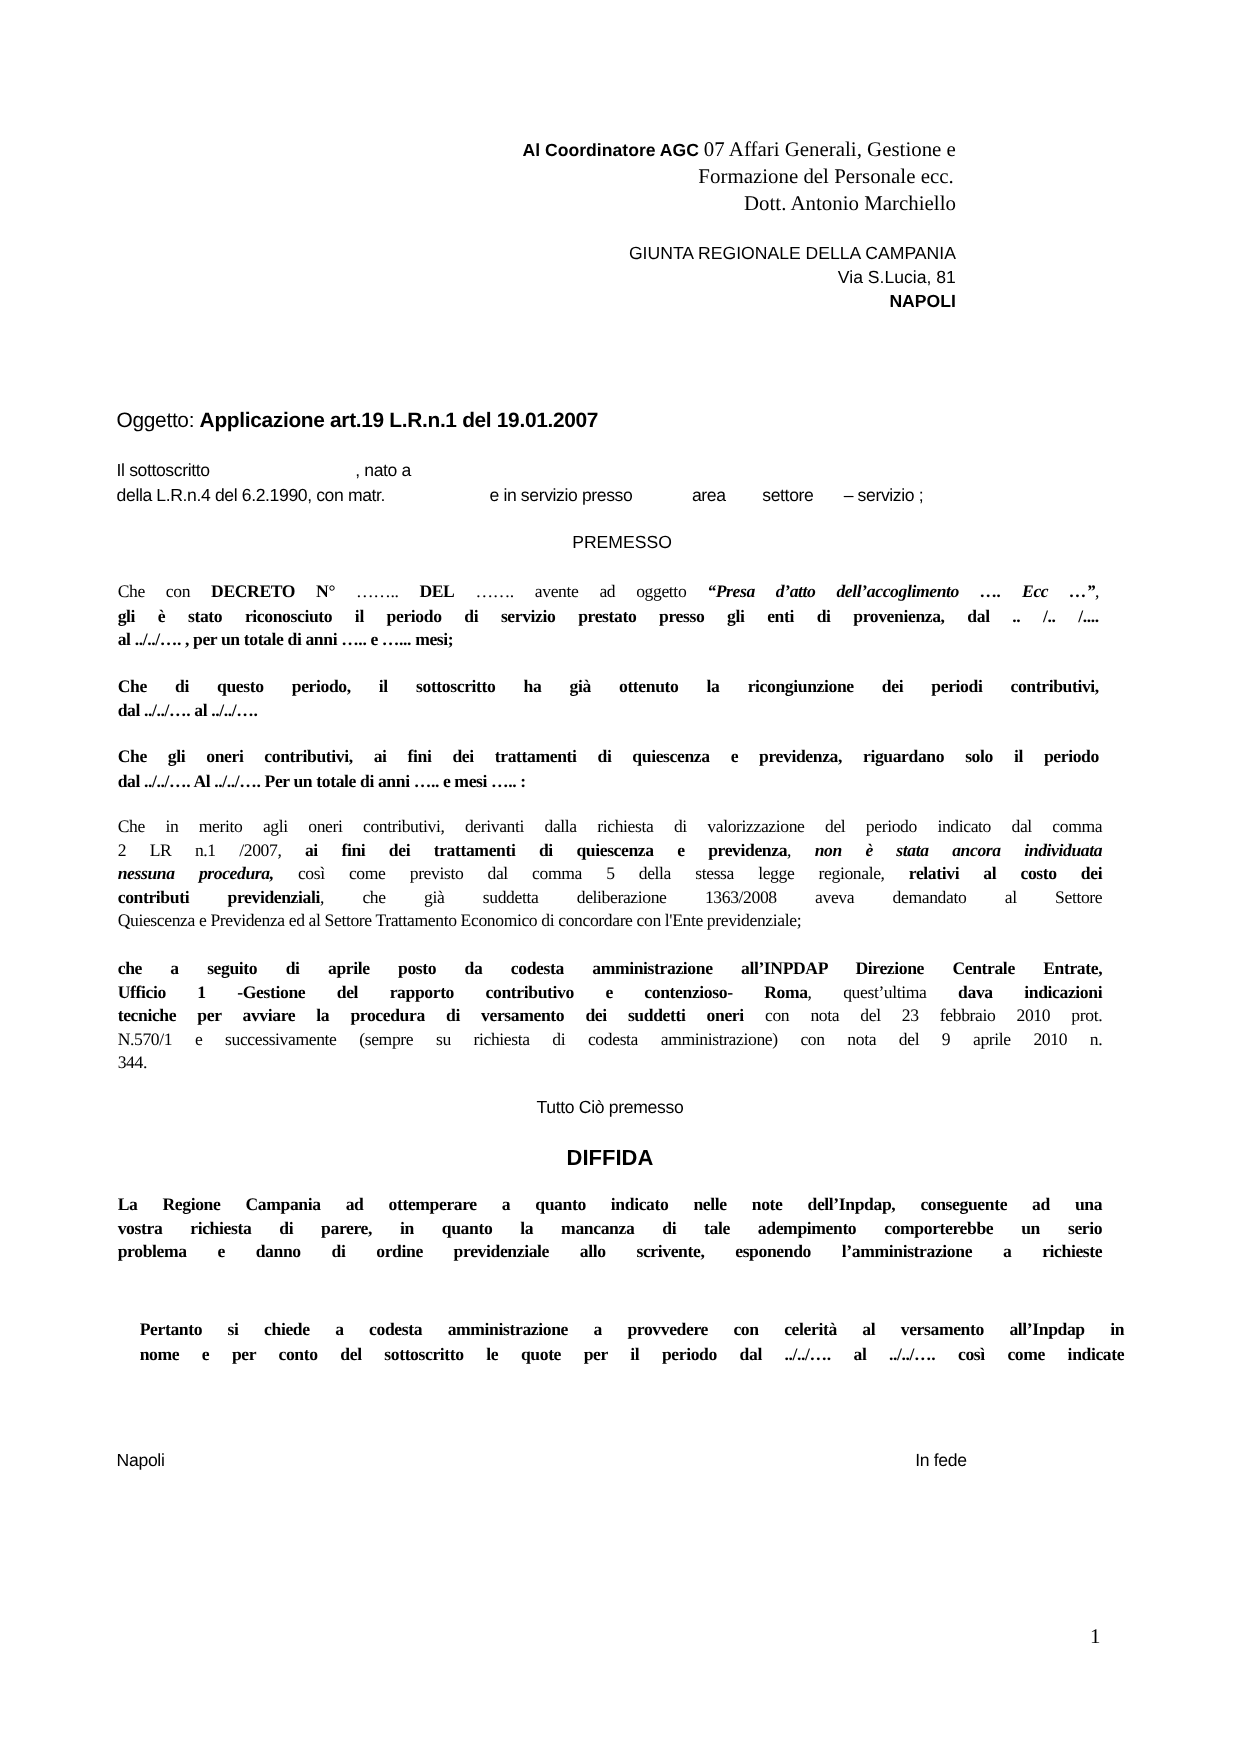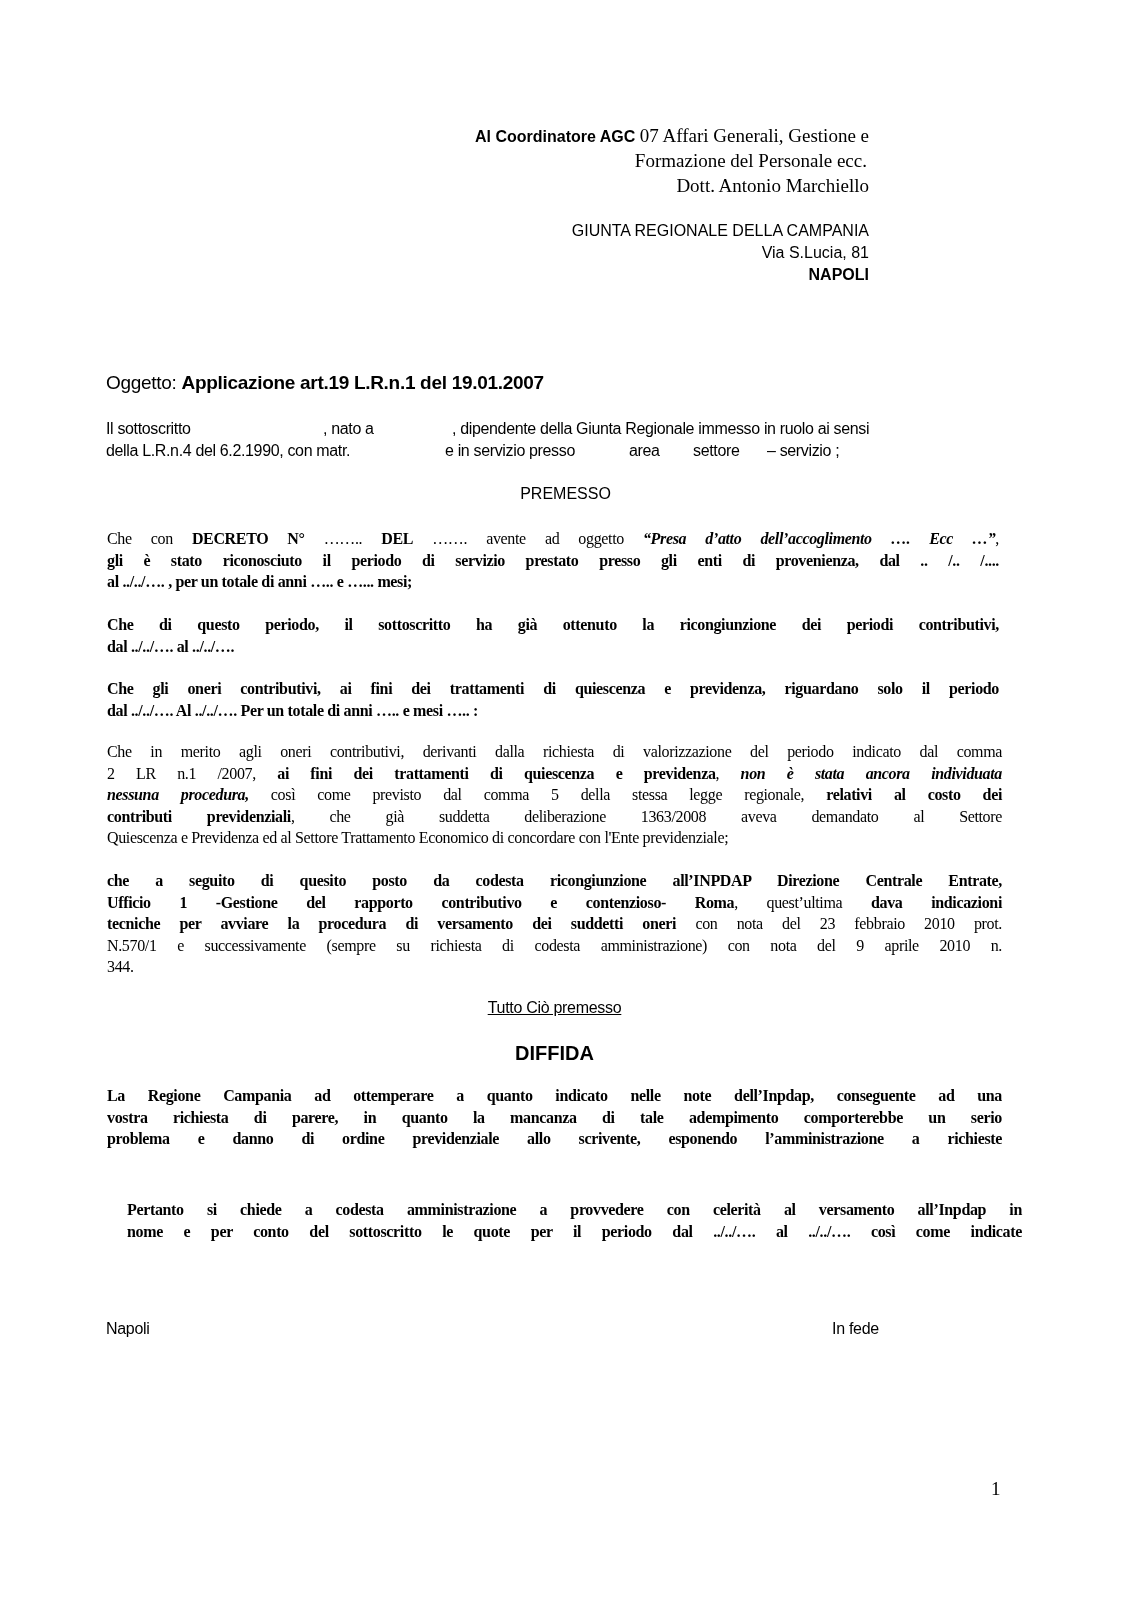--- a/index.html
+++ b/index.html
@@ -39,21 +39,20 @@
   <div class="addr-line addr-sans" style="top:263px;">NAPOLI</div>
 
   <div class="abs sans" style="left:106px; top:372px; font-size:19px; white-space:nowrap; letter-spacing:-0.3px;text-align:center;">
     <span>Oggetto:</span>
     <span class="b">Applicazione art.19 L.R.n.1 del 19.01.2007</span>
   </div>
 
   <div class="abs sans narrow" style="top:420px; left:0; width:1131px; height:22px; font-size:16px;">
     <span class="abs" style="left:106px; white-space:nowrap;">Il sottoscritto</span>
     <span class="abs" style="left:323px; white-space:nowrap;">, nato a</span>
-    <span class="abs" style="left:452px; white-space:nowrap;">, dipendente della Giunta Regionale  immesso in ruolo ai sensi</span>
   </div>
 
   <div class="abs sans narrow" style="top:442px; left:0; width:1131px; height:22px; font-size:16px;">
     <span class="abs" style="left:106px; white-space:nowrap;">della L.R.n.4 del 6.2.1990, con matr.</span>
     <span class="abs" style="left:445px; white-space:nowrap;">e in servizio presso</span>
     <span class="abs" style="left:629px; white-space:nowrap;">area</span>
     <span class="abs" style="left:693px; white-space:nowrap;">settore</span>
     <span class="abs" style="left:767px; white-space:nowrap;">– servizio  ;</span>
   </div>
 
@@ -77,28 +76,28 @@
 
   <div class="para narrow" style="top:741px; width:895px;">
     <span class="ln">Che in merito agli oneri contributivi, derivanti dalla richiesta di valorizzazione del periodo indicato dal comma</span>
     <span class="ln"><span>2 LR n.1 /2007, </span><span class="b">ai fini dei trattamenti di quiescenza e previdenza</span><span>, </span><span class="b i">non è stata ancora individuata</span></span>
     <span class="ln"><span class="b i">nessuna procedura,</span><span> così come previsto dal comma 5 della stessa legge regionale, </span><span class="b">relativi al costo dei</span></span>
     <span class="ln"><span class="b">contributi previdenziali</span><span>, che già suddetta deliberazione 1363/2008 aveva demandato al Settore</span></span>
     <span class="ln last">Quiescenza e Previdenza ed al Settore Trattamento Economico di concordare con l'Ente previdenziale;</span>
   </div>
 
   <div class="para narrow" style="top:870px; width:895px;">
-    <span class="ln b">che a seguito di quesito posto da codesta ricongiunzione all’INPDAP Direzione Centrale Entrate,</span>
+    <span class="ln b">che a seguito di aprile posto da codesta amministrazione all’INPDAP Direzione Centrale Entrate,</span>
     <span class="ln"><span class="b">Ufficio 1 -Gestione del rapporto contributivo e contenzioso- Roma</span><span>, quest’ultima </span><span class="b">dava indicazioni</span></span>
     <span class="ln"><span class="b">tecniche per avviare la procedura di versamento dei suddetti oneri</span><span> con nota del 23 febbraio 2010 prot.</span></span>
     <span class="ln">N.570/1 e successivamente (sempre su richiesta di codesta amministrazione) con nota del 9 aprile 2010 n.</span>
     <span class="ln last">344.</span>
   </div>
 
-  <div class="abs sans center" style="top:999px; left:0; width:1109px; font-size:16px; letter-spacing:-0.3px;text-decoration:underline;">Tutto Ciò premesso</div>
+  <div class="abs sans center" style="top:999px; left:0; width:1109px; font-size:16px; letter-spacing:-0.3px;">Tutto Ciò premesso</div>
 
   <div class="abs sans center b" style="top:1042px; left:0; width:1109px; font-size:20px;">DIFFIDA</div>
 
   <div class="para narrow b" style="top:1085px; width:895px;">
     <span class="ln">La Regione Campania ad ottemperare a quanto indicato nelle note dell’Inpdap, conseguente ad una</span>
     <span class="ln">vostra richiesta di parere, in quanto la mancanza di tale adempimento comporterebbe un serio</span>
     <span class="ln">problema e danno di ordine previdenziale allo scrivente, esponendo l’amministrazione a richieste</span>
   </div>
 
   <div class="para narrow b" style="top:1199px; width:895px;margin-left:20px;">

